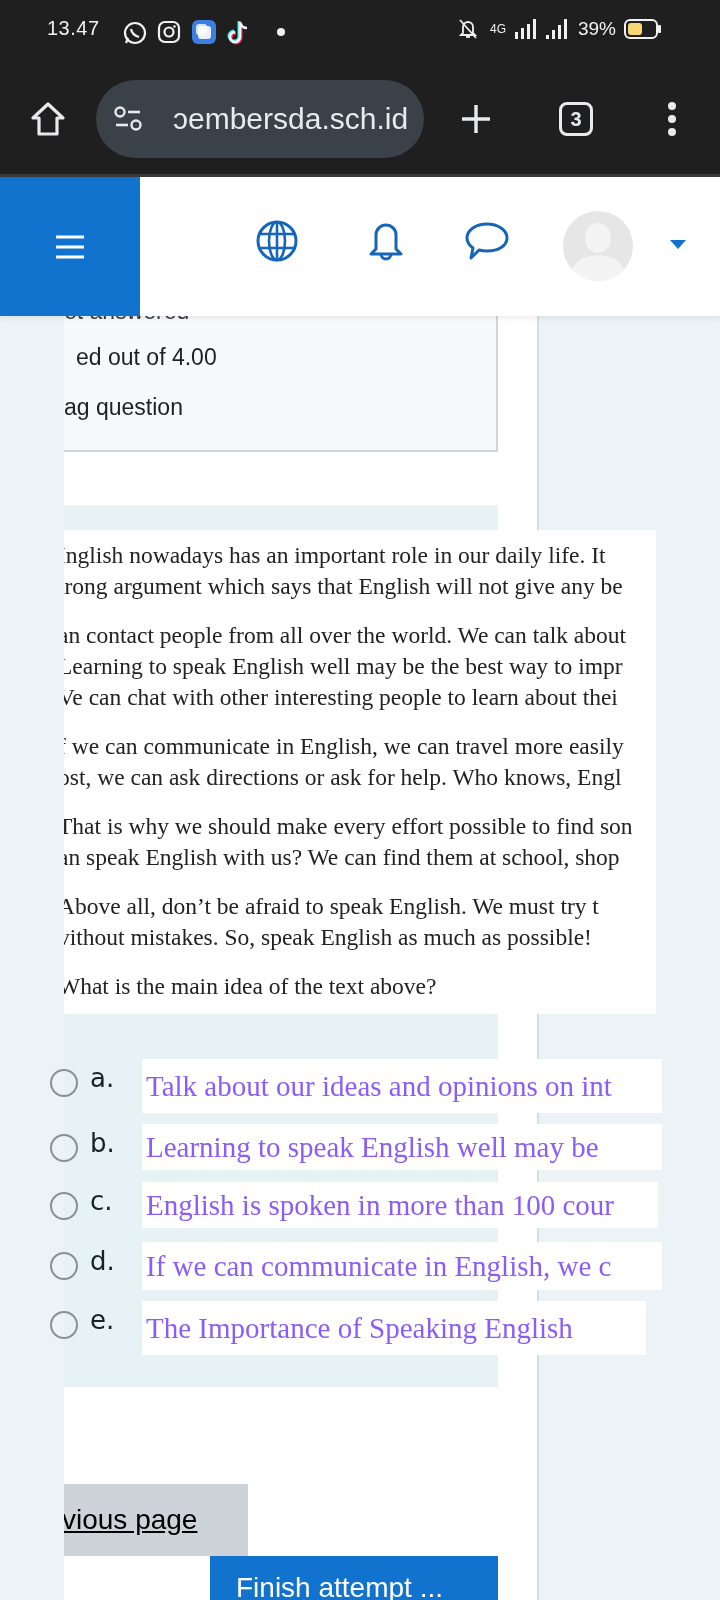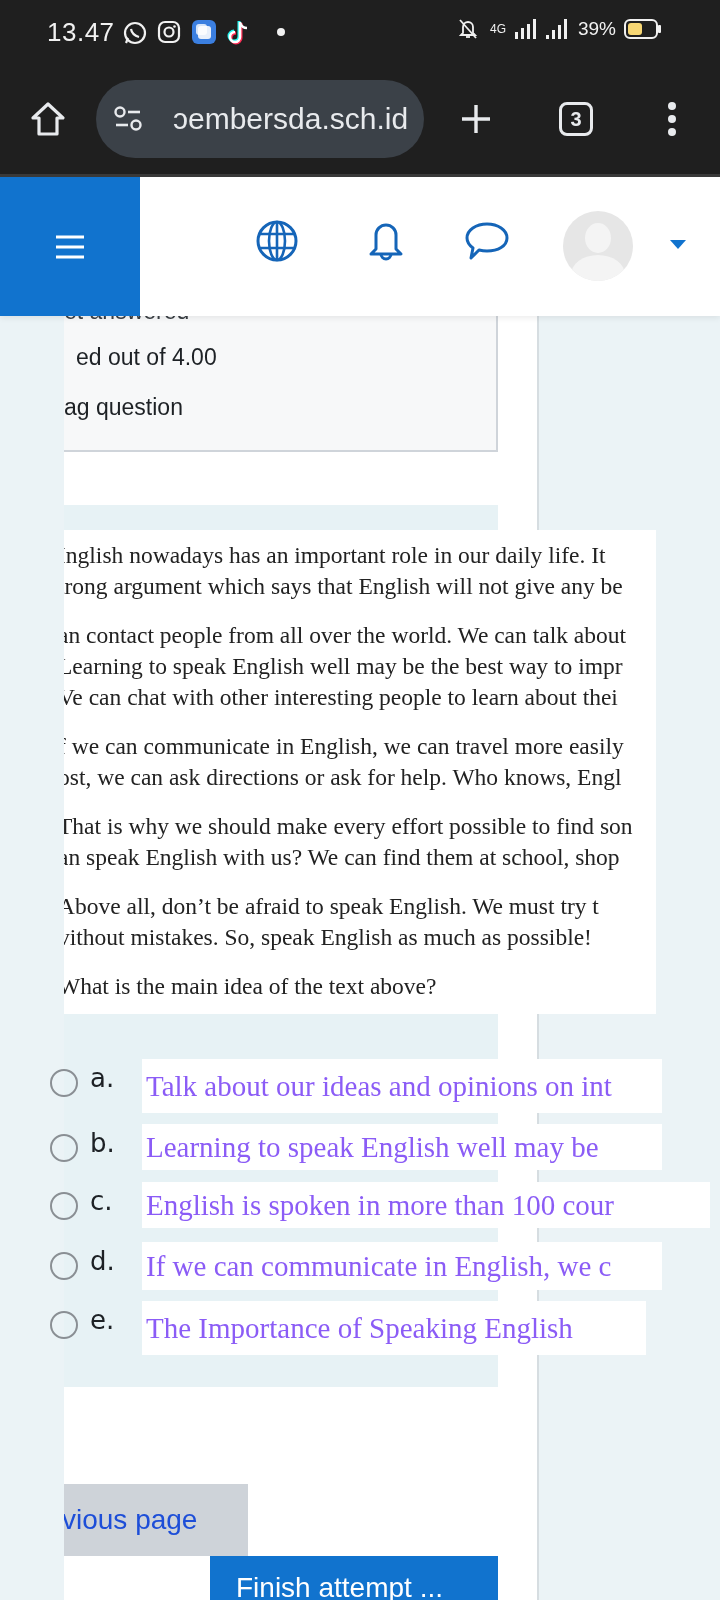--- a/index.html
+++ b/index.html
@@ -1,21 +1,21 @@
 <!DOCTYPE html>
 <html><head>
 <meta charset="utf-8">
 <style>
   * { box-sizing: border-box; margin: 0; padding: 0; }
   html, body { width: 720px; height: 1600px; overflow: hidden; background: #ebf3f6; font-family: "Liberation Sans", sans-serif; }
   .abs { position: absolute; }
 
   
   #statusbar { left:0; top:0; width:720px; height:64px; background:#1f1f1f; color:#f1f1f1; }
-  #statusbar .time { position:absolute; left:47px; top:17px; font-size:26px; letter-spacing:0.5px; }
+  #statusbar .time { position:absolute; left:47px; top:17px; font-size:20px; letter-spacing:0.5px; }
   #statusbar .ico { position:absolute; top:20px; }
   #statusbar .right { position:absolute; right:58px; top:18px; font-size:19px; display:flex; align-items:center; gap:8px; }
 
   
   #browserbar { left:0; top:64px; width:720px; height:110px; background:#1f1f1f; }
   #urlpill { position:absolute; left:96px; top:16px; width:328px; height:78px; border-radius:39px; background:#3b4148; display:flex; align-items:center;gap:17px; }
   #urlpill .url { color:#e8eaed; font-size:30px; margin-left:8px; white-space:nowrap; overflow:hidden; }
   .browser-btn { position:absolute; top:26px; height:58px; display:flex; align-items:center; justify-content:center; }
   .tabcount { width:34px; height:34px; border:3px solid #e8eaed; border-radius:8px; color:#e8eaed; font-size:20px; display:flex; align-items:center; justify-content:center; font-weight:bold; }
   #browser-divider { left:0; top:174px; width:720px; height:3px; background:#3a3a3a; }
@@ -44,21 +44,21 @@
   #passage p.para { margin-bottom:18px; }
   #passage p.question { margin-top:2px; }
 
   .opt { position:absolute; left:64px; height:54px; width:600px; }
   .opt .radio { position:absolute; left:-14px; top:10px; width:28px; height:28px; border:2px solid #8a8f94; border-radius:50%; background:transparent; }
   .opt .letter { position:absolute; left:26px; top:4px; font-size:26px; color:#1d2125; font-family:"DejaVu Sans", sans-serif; }
   .opt .textbox { position:absolute; left:78px; top:0; height:54px; background:#ffffff; overflow:hidden; display:flex; align-items:center; }
   .opt .textbox span { font-family:"Liberation Serif", serif; font-size:29px; color:#8b5cf6; white-space:nowrap; padding-left:4px; }
 
   #prevbtn { left:64px; top:1484px; width:184px; height:72px; background:#ced3d9; overflow:hidden; display:flex; align-items:center; }
-  #prevbtn span { font-size:28px; color:#1d4ed8; white-space:nowrap; margin-left:-2px; }
+  #prevbtn span { font-size:28px; color:#000000; white-space:nowrap; margin-left:-2px;text-decoration:underline; }
   #finishbtn { left:210px; top:1556px; width:288px; height:60px; background:#1173ce; overflow:hidden; }
   #finishbtn span { position:absolute; left:26px; top:16px; font-size:28px; color:#ffffff; white-space:nowrap; }
 </style>
 </head>
 <body>
 
 <div id="statusbar" class="abs">
   <span class="time">13.47</span>
   <span class="ico" style="left:122px;">
     <svg width="26" height="26" viewBox="0 0 26 26">
@@ -222,21 +222,21 @@
 <div class="opt" style="top:1124px;">
   <span class="radio"></span>
   <span class="letter">b.</span>
   <div class="textbox" style="width:520px; height:46px;">
       <span style="padding-left:4px;">Learning to speak English well may be</span>
     </div>
 </div>
 <div class="opt" style="top:1182px;">
   <span class="radio"></span>
   <span class="letter">c.</span>
-  <div class="textbox" style="width:568px; height:46px;">
+  <div class="textbox" style="width:516px; height:46px;">
       <span>English is spoken in more than 100 cour</span>
     </div>
 </div>
 <div class="opt" style="top:1242px;">
   <span class="radio"></span>
   <span class="letter">d.</span>
   <div class="textbox" style="width:520px; height:48px;">
       <span>If we can communicate in English, we c</span>
     </div>
 </div>

